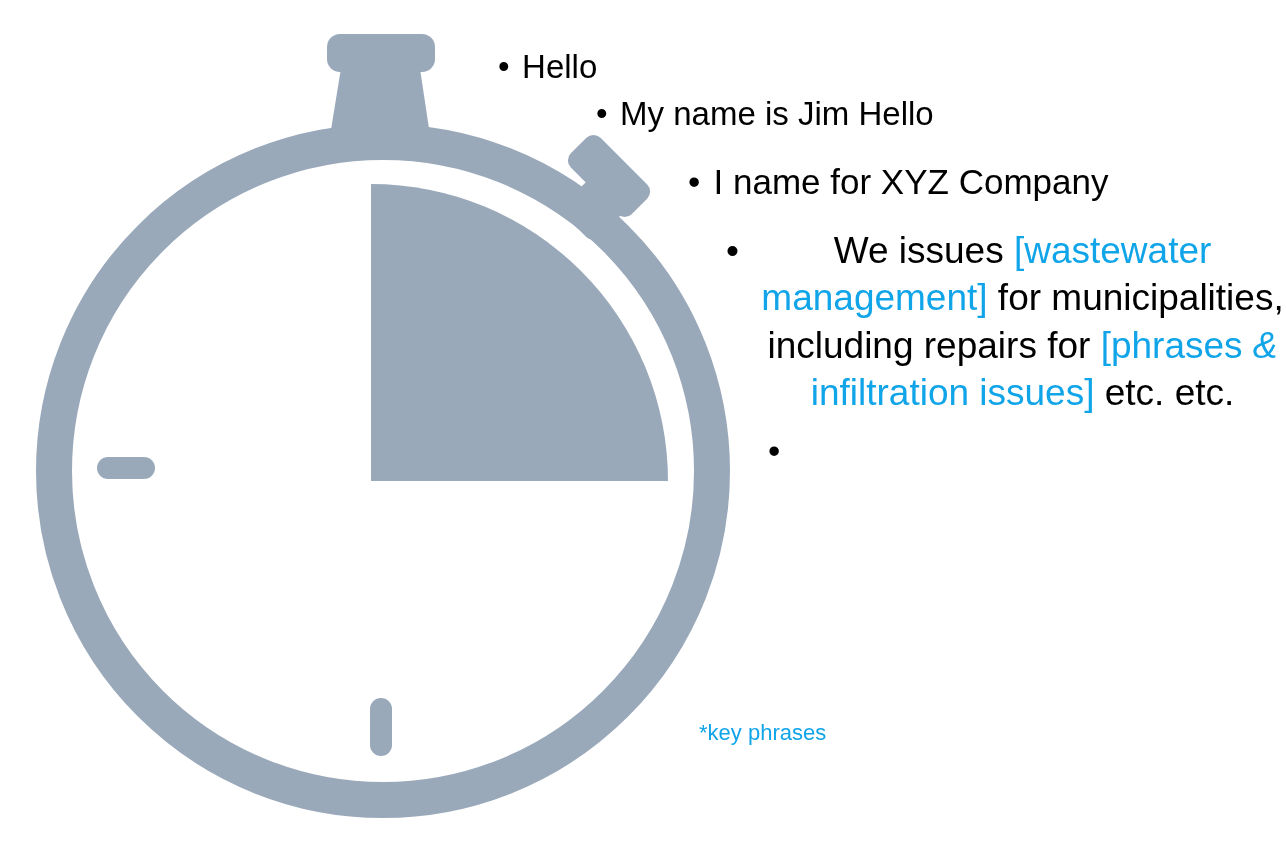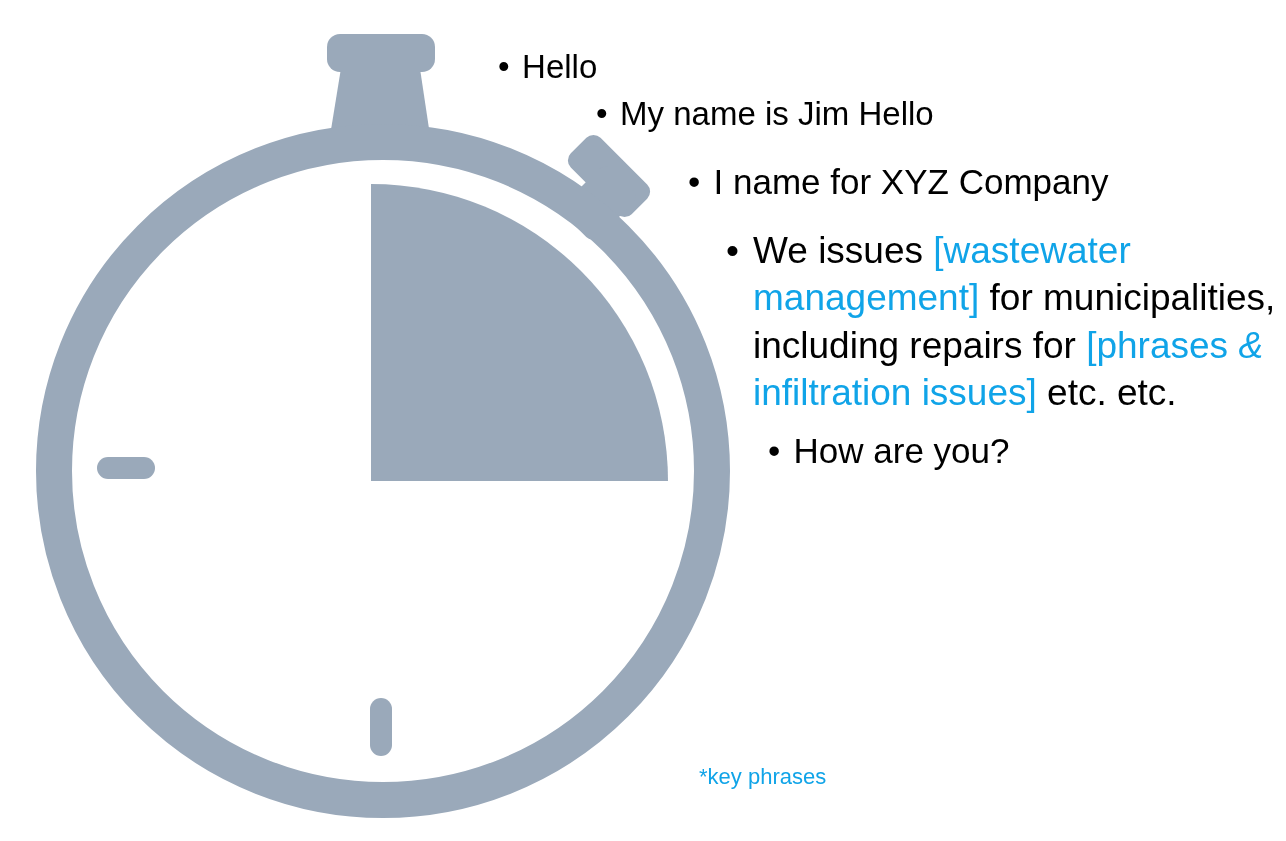--- a/index.html
+++ b/index.html
@@ -43,20 +43,21 @@
     white-space: pre-wrap;
   }
   .bullet-dot {
     flex: 0 0 auto;
     font-size: 1em;
     line-height: 1.28;
     margin-right: 0.38em;
   }
   .bullet-text {
     flex: 1 1 auto;
+    text-align: center;
   }
   .kw {
     color: #10A4E8;
   }
   .kw-italic {
     color: #10A4E8;
     font-style: italic;
   }
 
   
@@ -67,21 +68,20 @@
   #bullet-5 { left: 768px;  top: 429px; font-size: 35px; }
 
   #footnote {
     position: absolute;
     left: 699px;
     top: 720px;
     font-size: 22px;
     color: #10A4E8;
     font-family: "Liberation Sans", sans-serif;
     white-space: nowrap;
-    margin-top: 44px;
   }
 </style>
 </head>
 <body>
 
 <div id="slide">
 
   <svg id="stopwatch-graphic" viewBox="0 0 1286 841" width="1286" height="841" xmlns="http://www.w3.org/2000/svg">
 
     <g>
@@ -118,19 +118,18 @@
       <span class="bullet-text">I name for XYZ Company</span>
     </div>
 
     <div class="bullet-row" id="bullet-4">
       <span class="bullet-dot">•</span>
       <span class="bullet-text" id="bullet-4-text"><span>We issues </span><span class="kw">[wastewater management]</span><span> for municipalities, including repairs for </span><span class="kw">[phrases </span><span class="kw-italic">&amp;</span><span class="kw"> infiltration issues]</span><span> etc. etc.</span></span>
     </div>
 
     <div class="bullet-row" id="bullet-5">
       <span class="bullet-dot">•</span>
-      <span class="bullet-text">How are you?</span>
     </div>
   </div>
 
   <div id="footnote">*key phrases</div>
 
 </div>
 
 </body></html>

